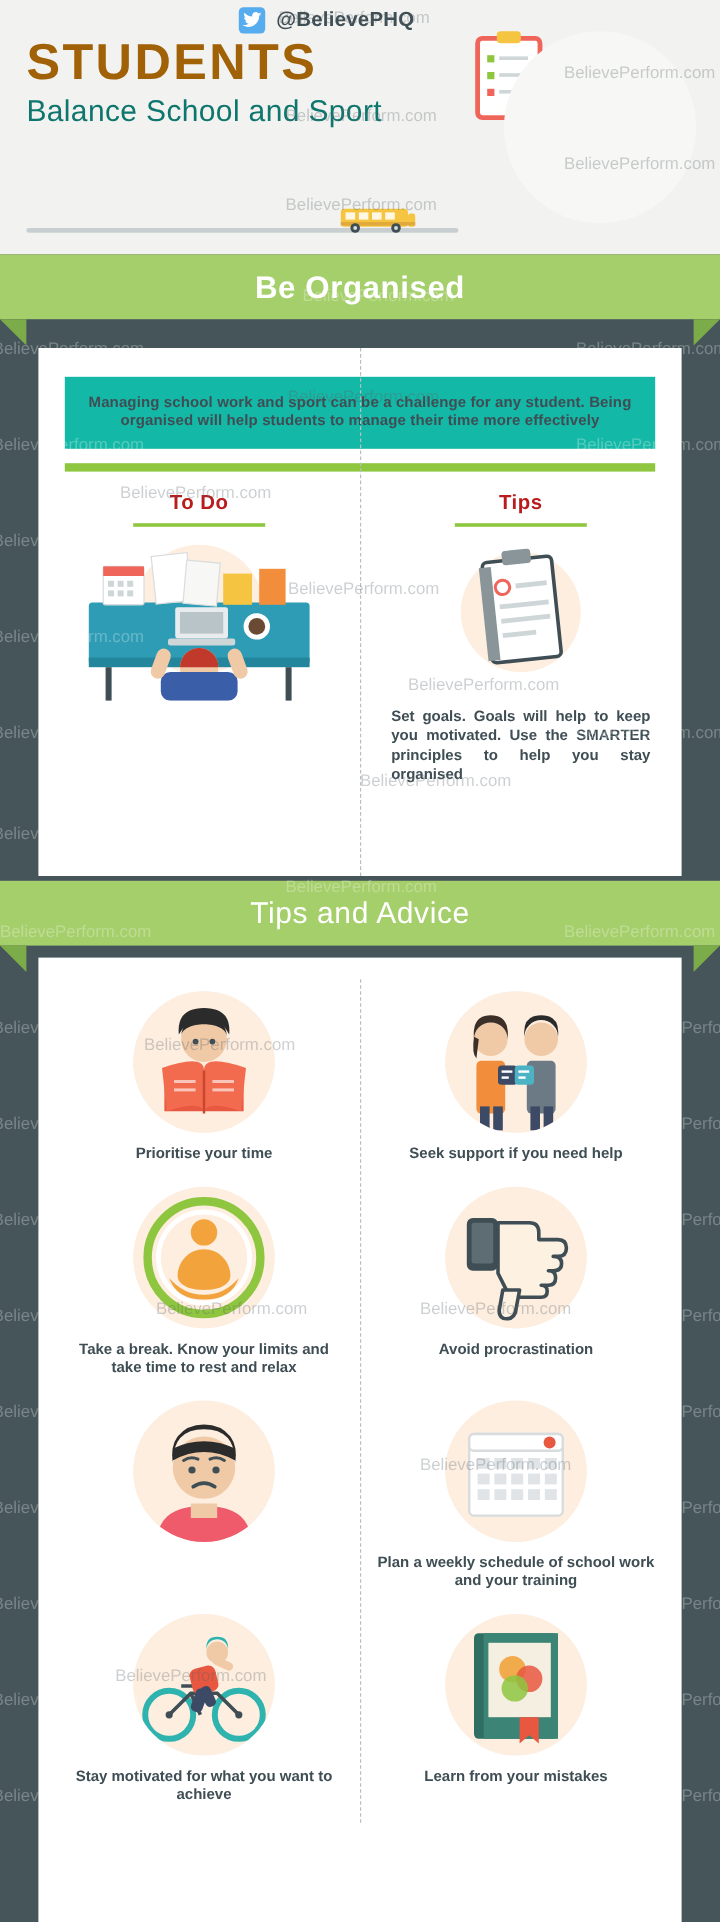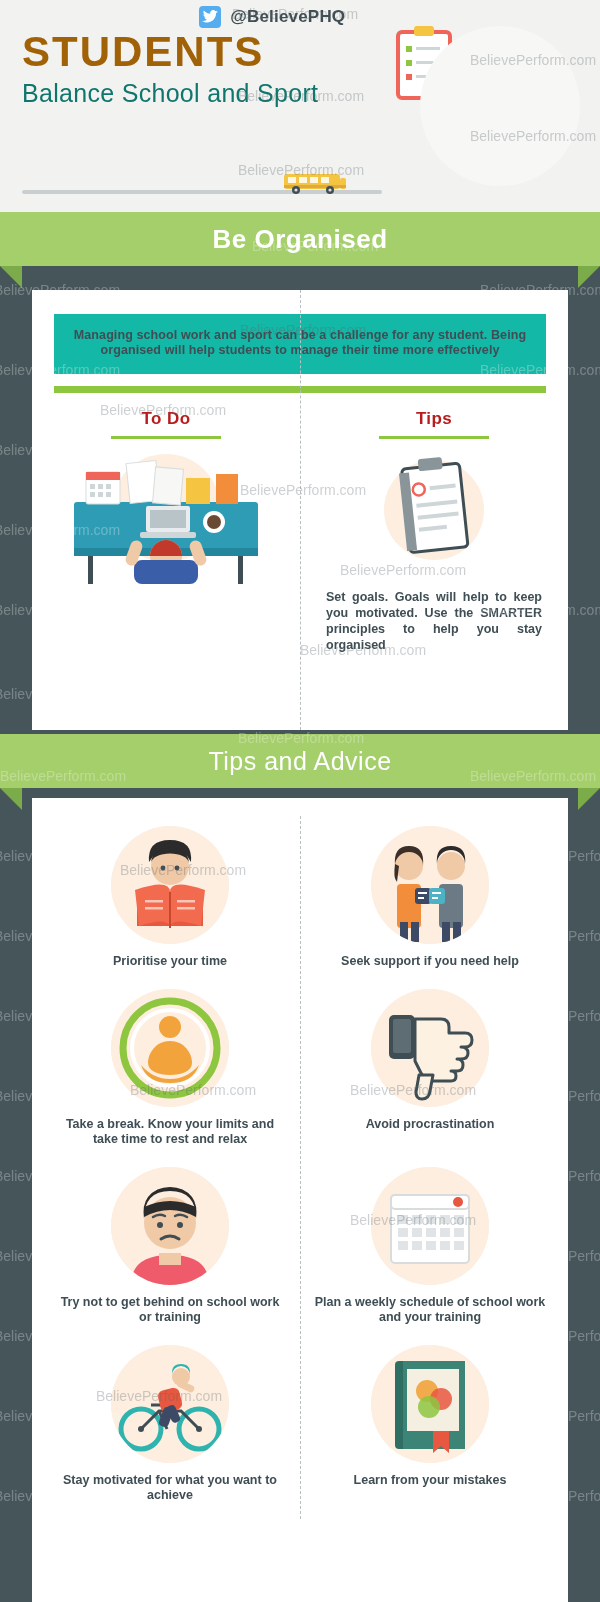--- a/index.html
+++ b/index.html
@@ -546,21 +546,20 @@
             <circle cx="59" cy="56" r="26" fill="#f0c9a6"></circle>
             <path d="M33 52 q0 -28 26 -28 q26 0 26 28 q2 -14 -4 -22 q-8 -10 -22 -10 q-14 0 -22 10 q-6 8 -4 22z" fill="#2b2b2b"></path>
             <path d="M33 50 q26 -14 52 0 l0 -10 q-26 -12 -52 0z" fill="#2b2b2b"></path>
             <circle cx="49" cy="58" r="3" fill="#3f4e54"></circle>
             <circle cx="69" cy="58" r="3" fill="#3f4e54"></circle>
             <path d="M50 72 q9 -6 18 0" stroke="#3f4e54" stroke-width="3" fill="none" stroke-linecap="round"></path>
             <path d="M42 50 q6 -4 12 -1" stroke="#3f4e54" stroke-width="2.5" fill="none" stroke-linecap="round"></path>
             <path d="M64 49 q6 -3 12 1" stroke="#3f4e54" stroke-width="2.5" fill="none" stroke-linecap="round"></path>
           </svg>
         </div>
-        <div class="tip-label">Try not to get behind on school work or training</div>
       </div>
 
       <div class="tip">
         <div class="tip-circle">
           <svg width="118" height="118" viewBox="0 0 118 118">
             <circle cx="59" cy="59" r="59" fill="#fdeee0"></circle>
             <rect x="20" y="28" width="78" height="68" rx="4" fill="#ffffff" stroke="#d8dcdd" stroke-width="2"></rect>
             <rect x="20" y="28" width="78" height="14" rx="4" fill="#ffffff" stroke="#d8dcdd" stroke-width="2"></rect>
             <circle cx="87" cy="35" r="5" fill="#e8573f"></circle>
             <g fill="#e0e4e6">

